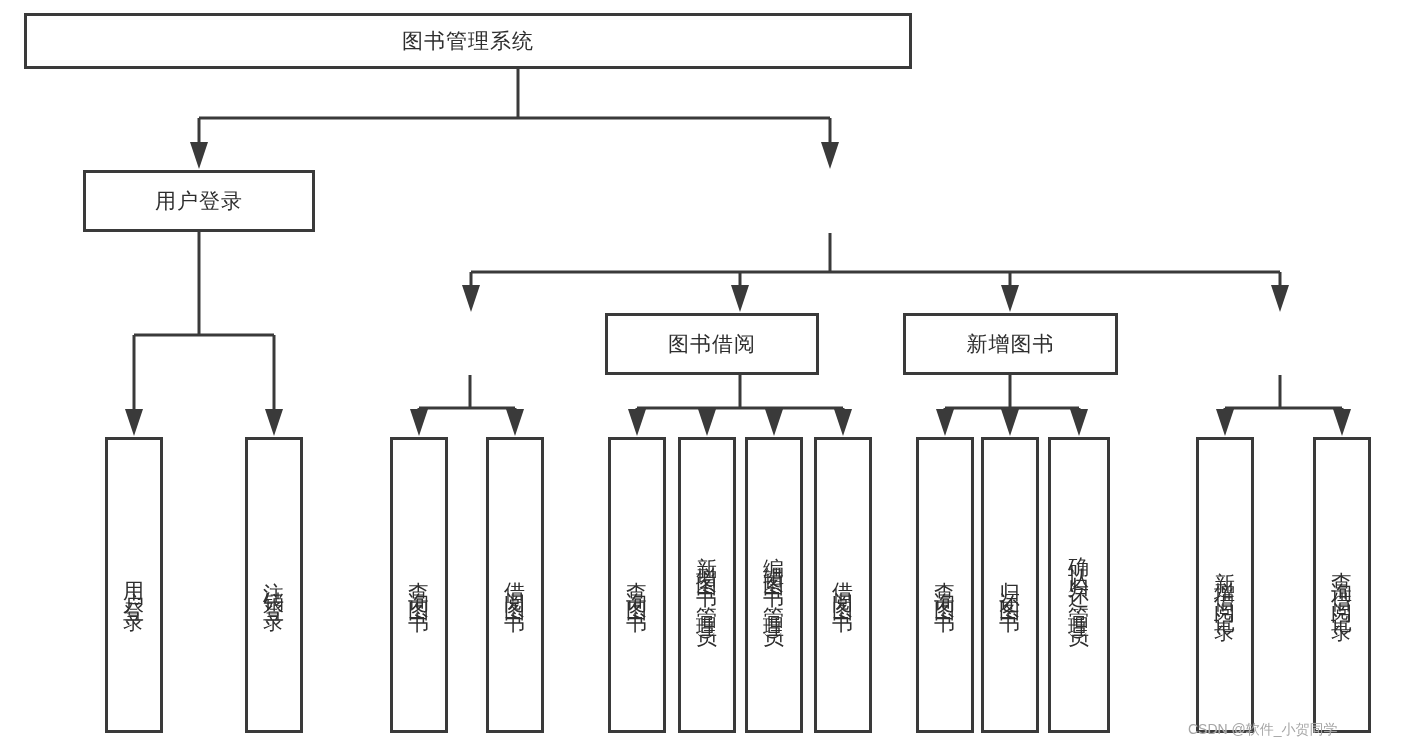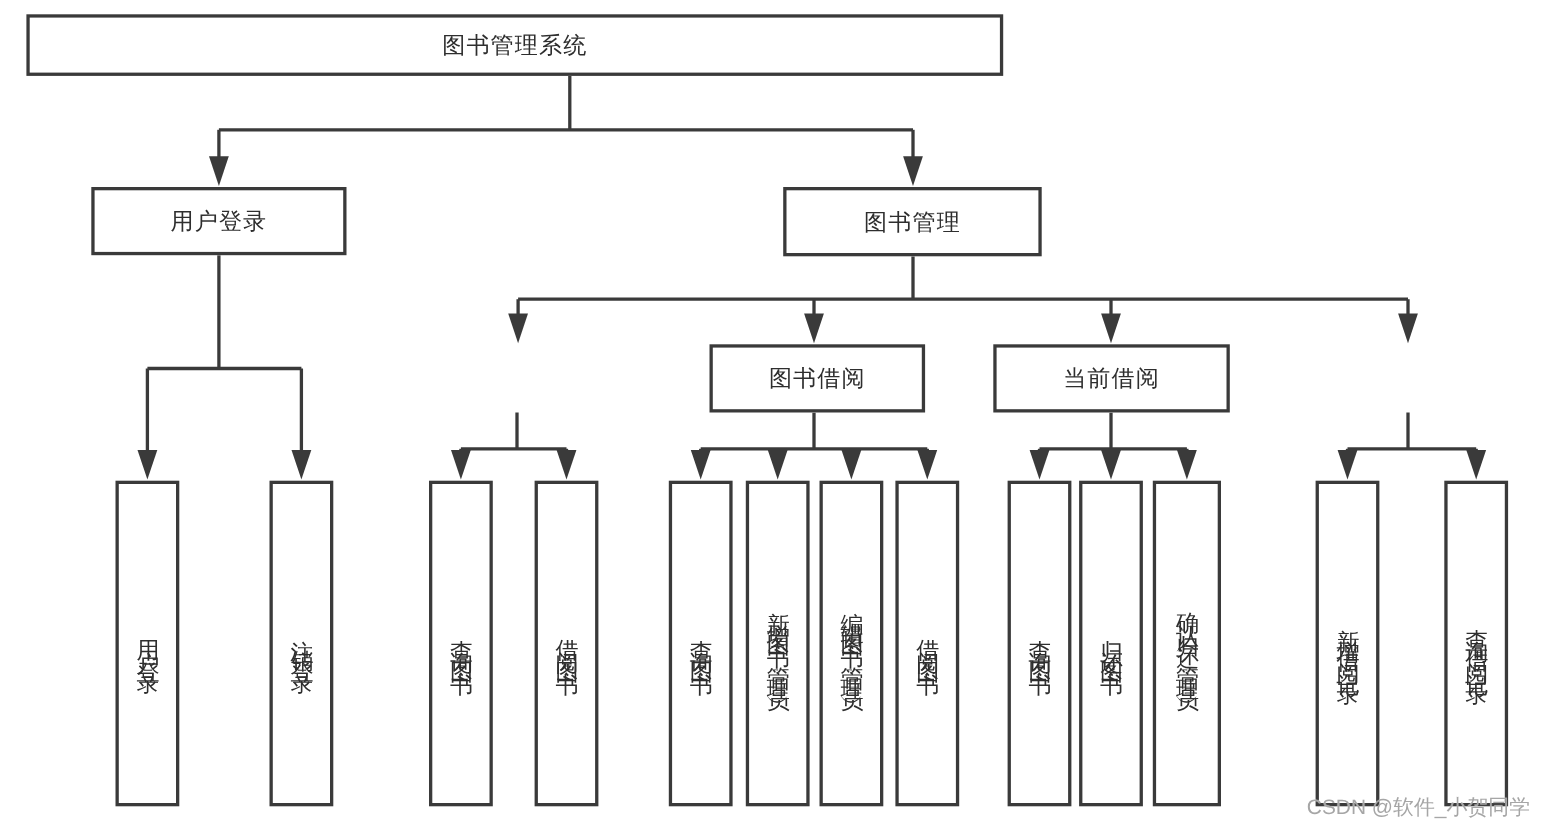--- a/index.html
+++ b/index.html
@@ -35,21 +35,21 @@
     font-size:21px;
     letter-spacing:10px;
     line-height:1;
     color:var(--text);
     white-space:nowrap;
   }
   #watermark{
     position:absolute;
     left:1188px;top:721px;
     width:215px;
-    font-size:19px;
+    font-size:14px;
     color:var(--wm);
     z-index:3;
     white-space:nowrap;
     text-shadow:0 0 1px rgba(255,255,255,.6);
   }
 </style>
 </head>
 <body>
 
 <div id="stage">
@@ -109,29 +109,26 @@
       <polygon points="1333,409 1351,409 1342,436" fill="#3a3a3a"></polygon>
     </svg>
 
   <div class="node root" style="left:24px;top:13px;width:888px;height:56px;">
     <span>图书管理系统</span>
   </div>
 
   <div class="node hnode" style="left:83px;top:170px;width:232px;height:62px;">
     <span>用户登录</span>
   </div>
-  <div class="node hnode" style="left:712px;top:170px;width:235px;height:63px;">
-    <span>图书管理</span>
-  </div>
 
-  <div class="node hnode" style="left:645px;top:313px;width:196px;height:62px;">
+  <div class="node hnode" style="left:605px;top:313px;width:214px;height:62px;">
     <span>图书借阅</span>
   </div>
   <div class="node hnode" style="left:903px;top:313px;width:215px;height:62px;">
-    <span>当前借阅</span>
+    <span>新增图书</span>
   </div>
 
   <div class="node vnode" style="left:105px;top:437px;">
     <span class="vtext">用户登录</span>
   </div>
   <div class="node vnode" style="left:245px;top:437px;">
     <span class="vtext">注销登录</span>
   </div>
 
   <div class="node vnode" style="left:390px;top:437px;">

